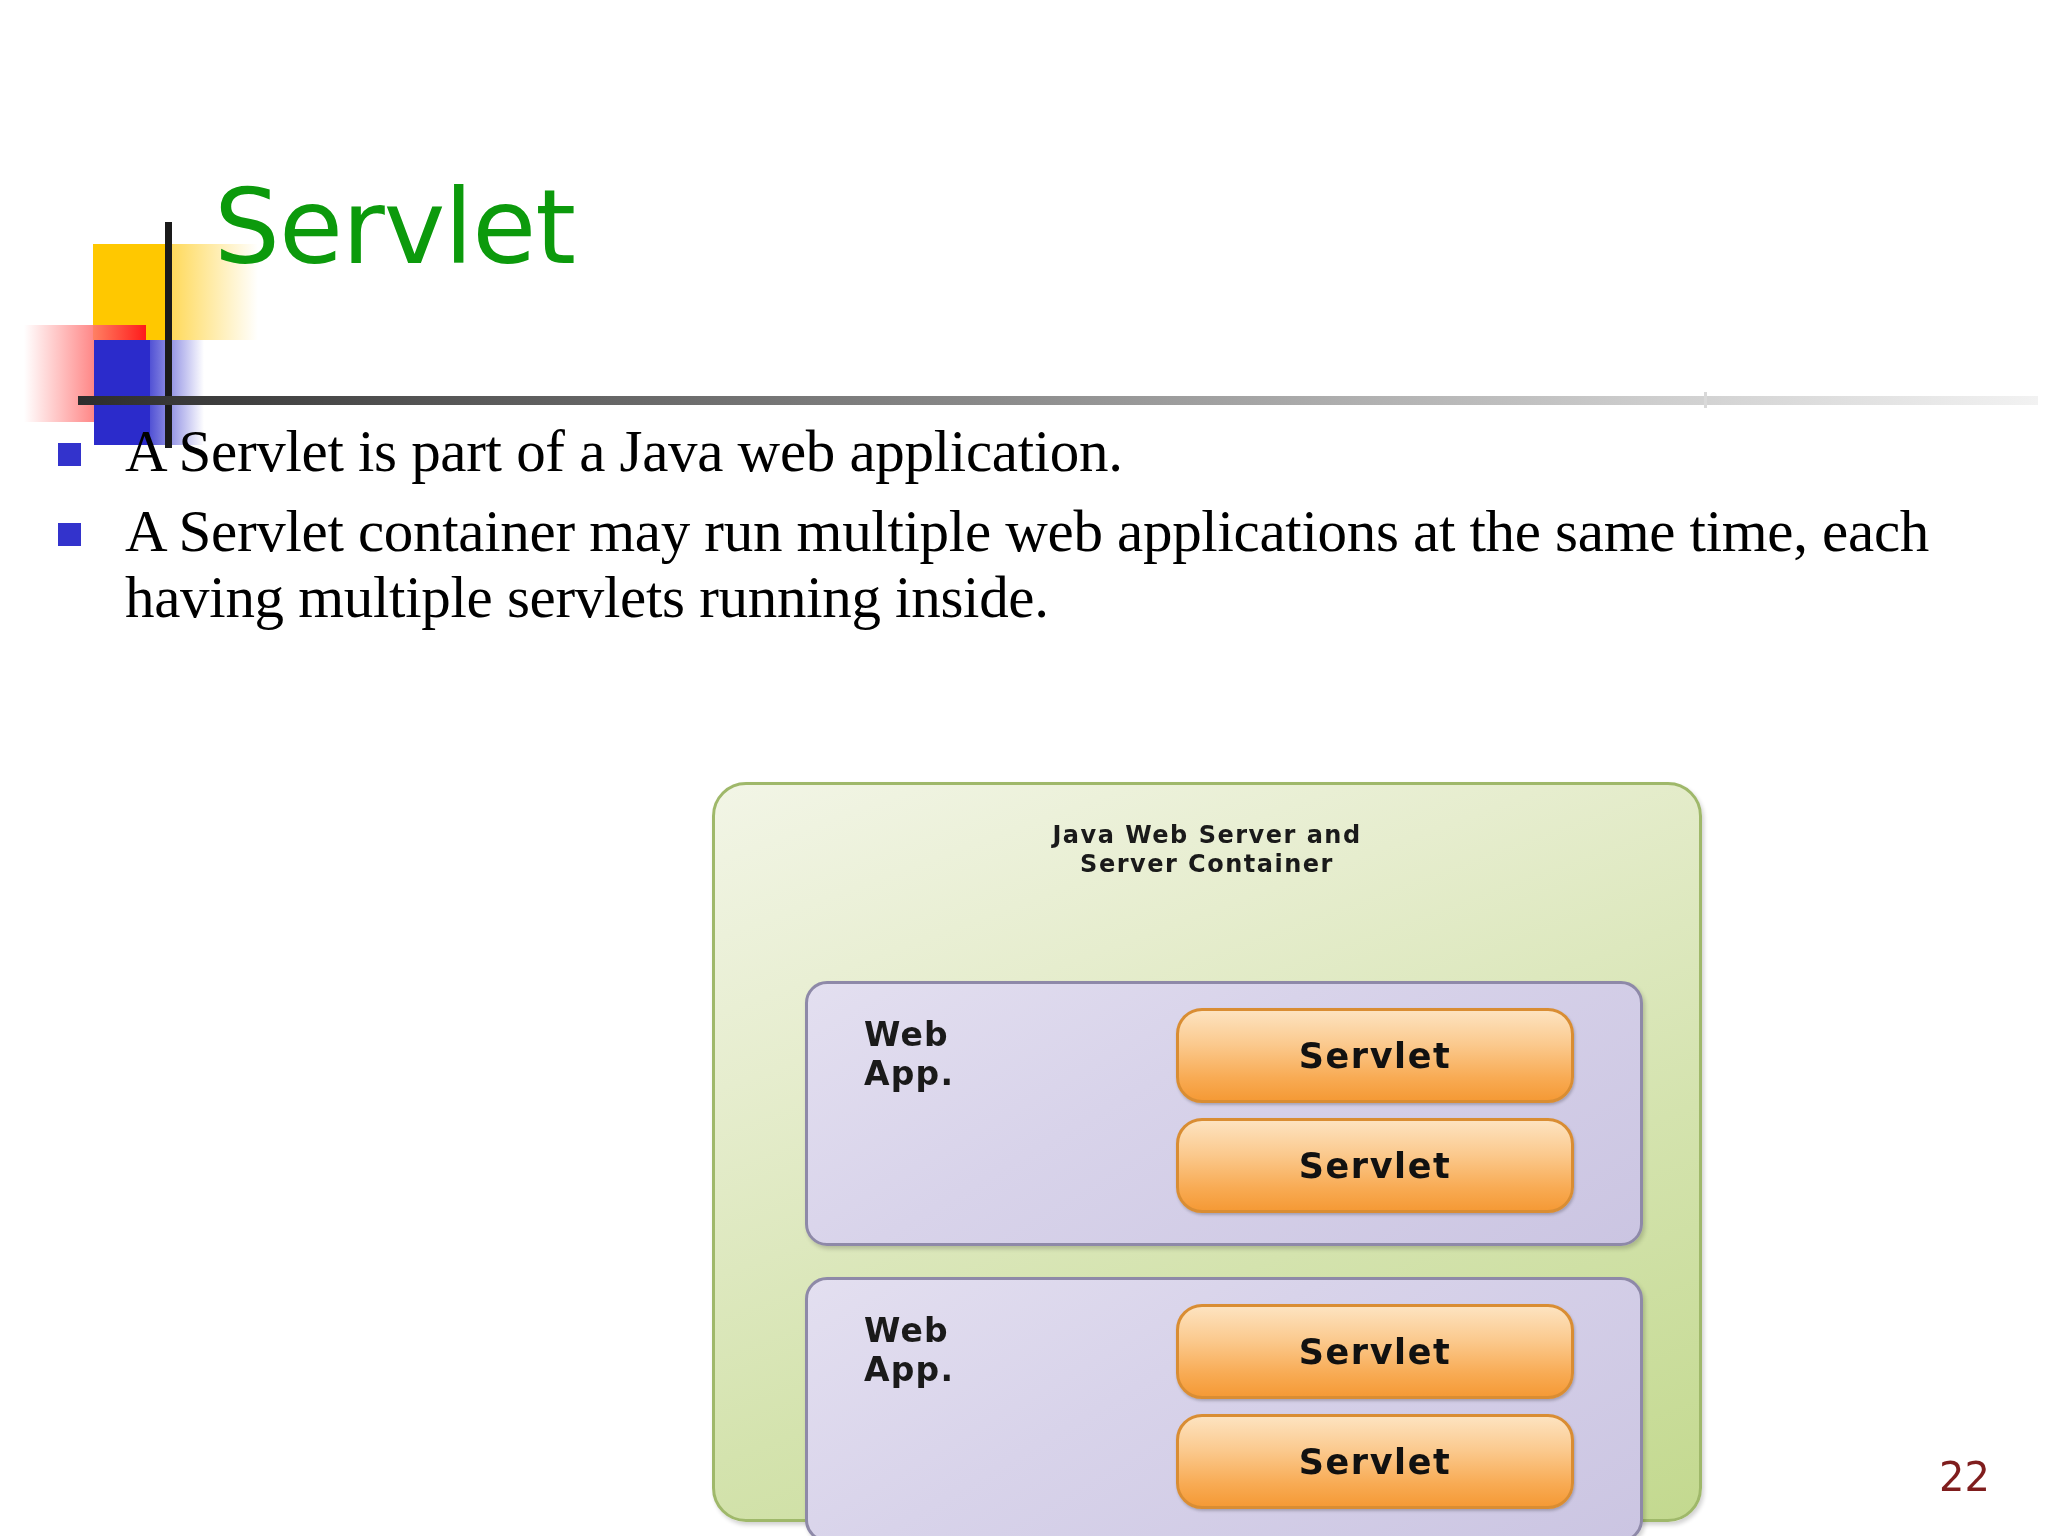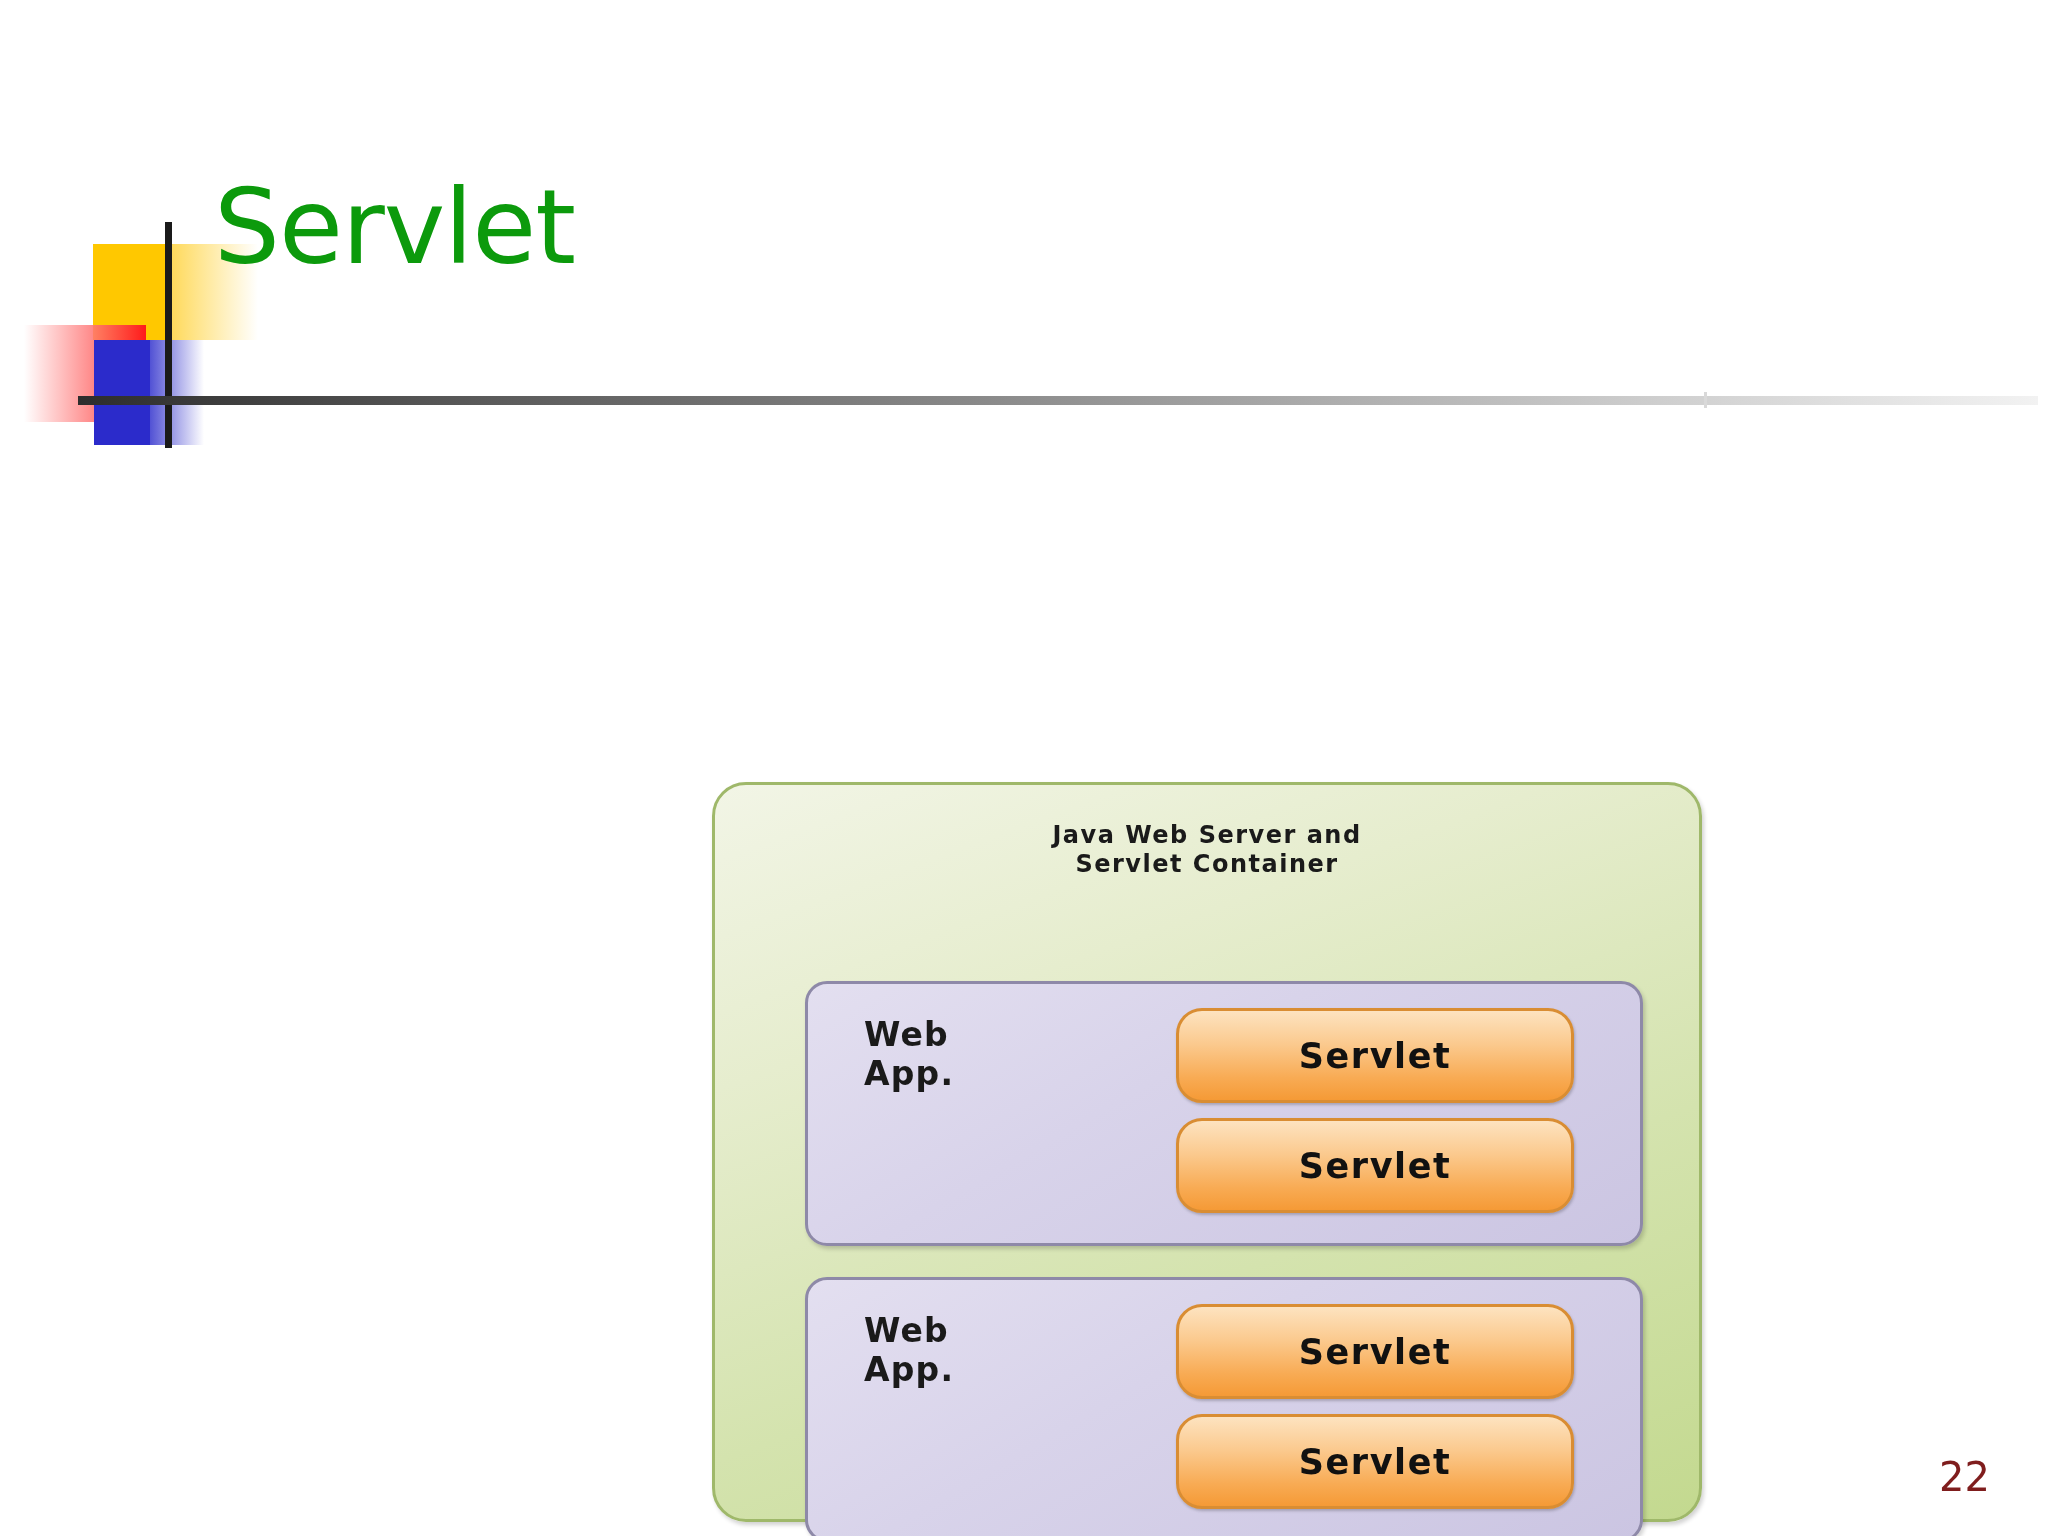--- a/index.html
+++ b/index.html
@@ -217,28 +217,41 @@
   <div class="deco deco-yellow-solid"></div>
   <div class="deco deco-red"></div>
   <div class="deco deco-blue"></div>
   <div class="deco deco-blue-solid"></div>
   <div class="deco deco-vline"></div>
   <div class="deco deco-hline"></div>
   <div class="deco-tick"></div>
 
   <div id="title">Servlet</div>
 
+  <div id="bullets">
+
+    <div class="bullet-row b1">
+      <span class="bullet-marker"></span>
+      <span class="bullet-text">A Servlet is part of a Java web application.</span>
+    </div>
+
+    <div class="bullet-row b2">
+      <span class="bullet-marker"></span>
+      <span class="bullet-text">A Servlet container may run multiple web applications at the  same time, each having multiple servlets running inside.</span>
+    </div>
+
+  </div>
 
   <div id="figure">
 
     <div class="container-box">
 
       <div class="container-title">
         <div>Java Web Server and</div>
-        <div>Servlet Container</div>
+        <div>Server Container</div>
       </div>
 
       <div class="webapp-box app1">
         <div class="webapp-label">
           <div>Web</div>
           <div>App.</div>
         </div>
         <div class="servlet-box s1">
           <span class="servlet-label">Servlet</span>
         </div>

